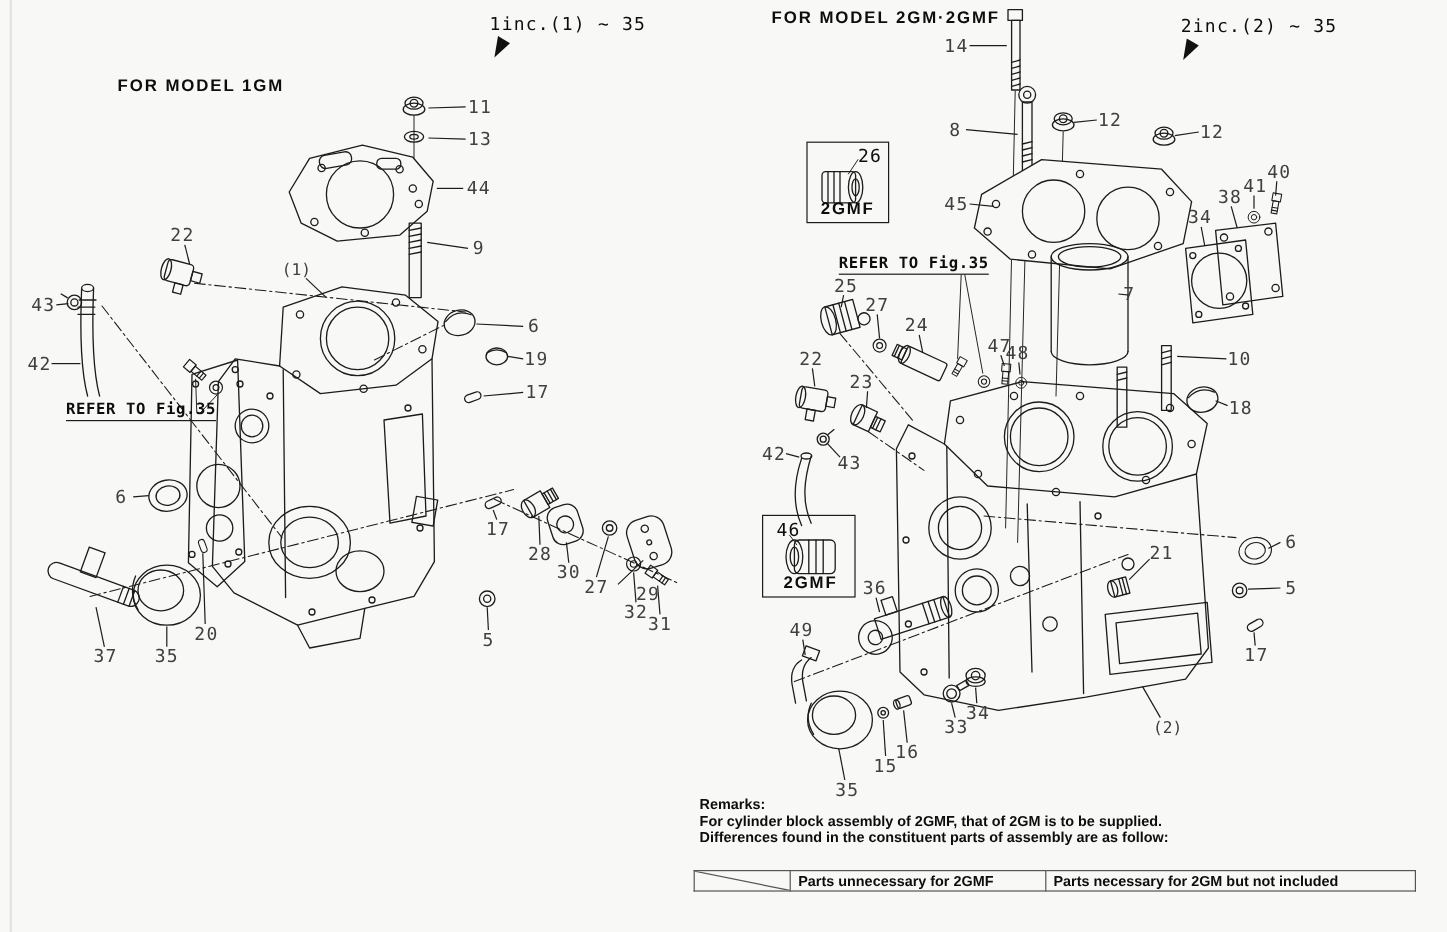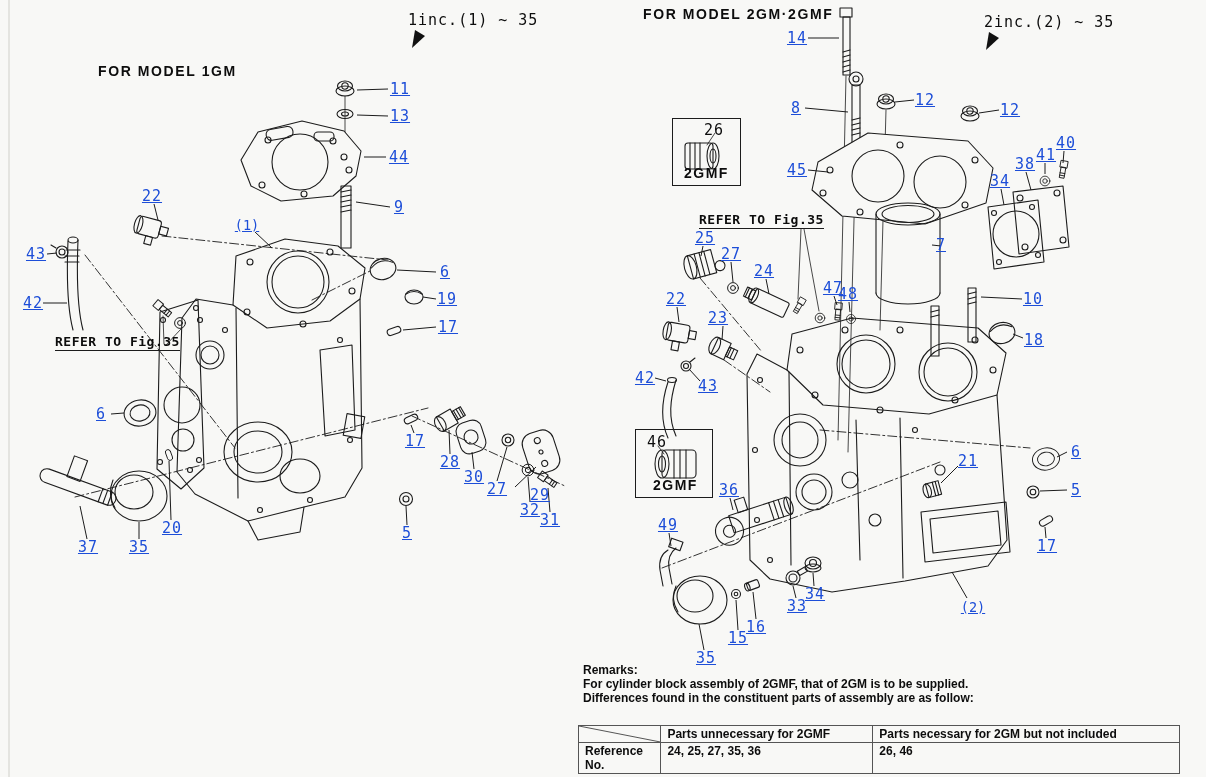--- a/index.html
+++ b/index.html
@@ -6,21 +6,21 @@
   .canvas{position:relative;width:1206px;height:777px;background:#f8f8f6;overflow:hidden;
           font-family:"DejaVu Sans Mono",monospace;color:#111;}
   .scanline{position:absolute;left:8px;top:0;width:2px;height:777px;background:#e4e4e0;}
   svg.layer{position:absolute;left:0;top:0;width:1206px;height:777px;}
   .art *{stroke:#1c1c1c;fill:none;stroke-width:1.1;stroke-linejoin:round;stroke-linecap:round;}
   .art .fillbg{fill:#f8f8f6;}
   .art .dash{stroke-dasharray:9 3 2 3;stroke-width:0.9;}
   .art .thin{stroke-width:0.8;}
   #leader-svg line{stroke:#1c1c1c;stroke-width:1;}
   .callout{position:absolute;transform:translate(-50%,-50%);font:15px "DejaVu Sans Mono",monospace;
-           letter-spacing:1px;color:#1d4ed8;white-space:nowrap;text-decoration:underline;}
+           letter-spacing:1px;color:#404040;white-space:nowrap;}
   .callout.paren{font-size:13.5px;letter-spacing:0;}
   .notetxt{position:absolute;font:15px "DejaVu Sans Mono",monospace;letter-spacing:1px;color:#0d0d0d;white-space:nowrap;}
   .modeltitle{position:absolute;font:bold 14px "Liberation Sans",sans-serif;letter-spacing:1.6px;color:#0d0d0d;white-space:nowrap;}
   .refer{position:absolute;font:bold 13px "DejaVu Sans Mono",monospace;letter-spacing:0.5px;color:#0d0d0d;
          border-bottom:1.4px solid #1c1c1c;padding-bottom:1px;white-space:nowrap;}
   .pennant{position:absolute;width:15px;height:19px;}
   .pennant polygon{fill:#111;}
   .insetbox{position:absolute;border:1.4px solid #1c1c1c;background:transparent;}
   .insetbox .num{position:absolute;font:15px "DejaVu Sans Mono",monospace;letter-spacing:1px;color:#0d0d0d;}
   .insetbox .cap{position:absolute;font:bold 14px "Liberation Sans",sans-serif;letter-spacing:1.5px;color:#0d0d0d;}
@@ -585,21 +585,21 @@
   <div class="insetbox" style="left:672px;top:118px;width:67px;height:66px">
     <svg width="67" height="66" viewBox="0 0 67 66" class="art">
       <rect x="12" y="24" width="28" height="26" rx="3"></rect>
       <ellipse cx="40" cy="37" rx="6" ry="13"></ellipse>
       <ellipse cx="40" cy="37" rx="3" ry="7"></ellipse>
       <line x1="17" y1="24" x2="17" y2="50"></line>
         <line x1="22" y1="24" x2="22" y2="50"></line>
         <line x1="27" y1="24" x2="27" y2="50"></line>
       <line class="thin" x1="42" y1="14" x2="34" y2="26"></line>
     </svg>
-    <span class="num" style="left:31px;top:2px">26</span>
+    <span class="num" style="left:42px;top:2px">26</span>
     <span class="cap" style="left:11px;top:46px">2GMF</span>
   </div>
 
   <div class="insetbox" style="left:635px;top:429px;width:76px;height:67px">
     <svg width="76" height="67" viewBox="0 0 76 67" class="art">
       <rect x="26" y="20" width="34" height="28" rx="4"></rect>
       <ellipse cx="26" cy="34" rx="7" ry="14"></ellipse>
       <ellipse cx="26" cy="34" rx="3.5" ry="8"></ellipse>
       <line x1="38" y1="20" x2="38" y2="48"></line>
         <line x1="44" y1="20" x2="44" y2="48"></line>
@@ -620,20 +620,15 @@
     <tbody>
         <tr class="hdr">
       <td class="c0">
         <svg width="100%" height="100%" style="position:absolute;left:0;top:0">
           <line x1="0" y1="0" x2="100%" y2="100%" stroke="#555" stroke-width="1"></line>
         </svg>
       </td>
       <td class="c1">Parts unnecessary for 2GMF</td>
       <td class="c2">Parts necessary for 2GM but not included</td>
     </tr>
-    <tr class="dat">
-      <td class="c0">Reference No.</td>
-      <td class="c1">24, 25, 27, 35, 36</td>
-      <td class="c2">26, 46</td>
-    </tr>
   </tbody>
     </table>
 </div>
 
 </body></html>

